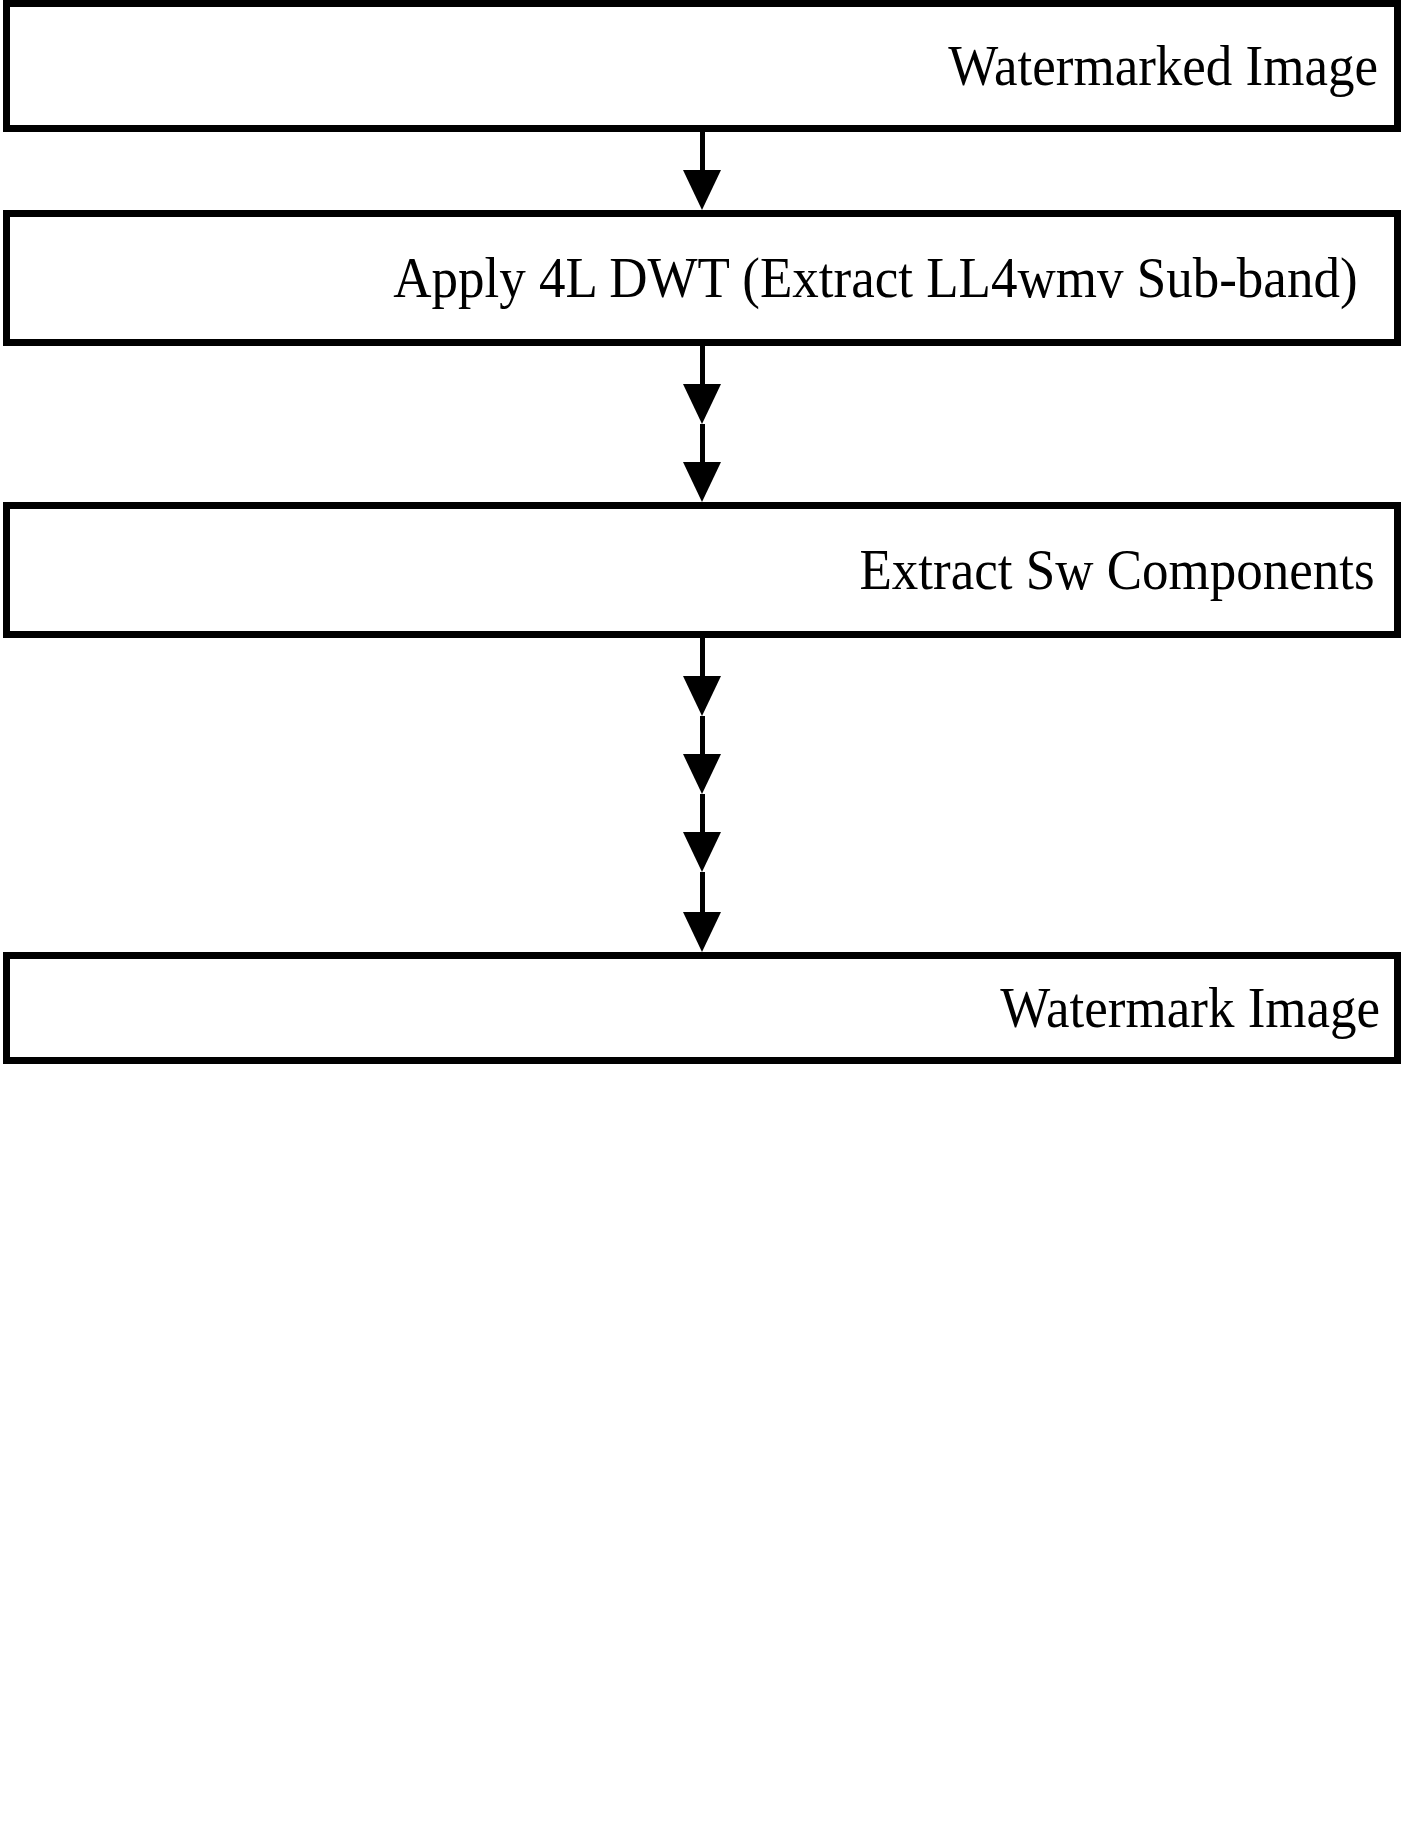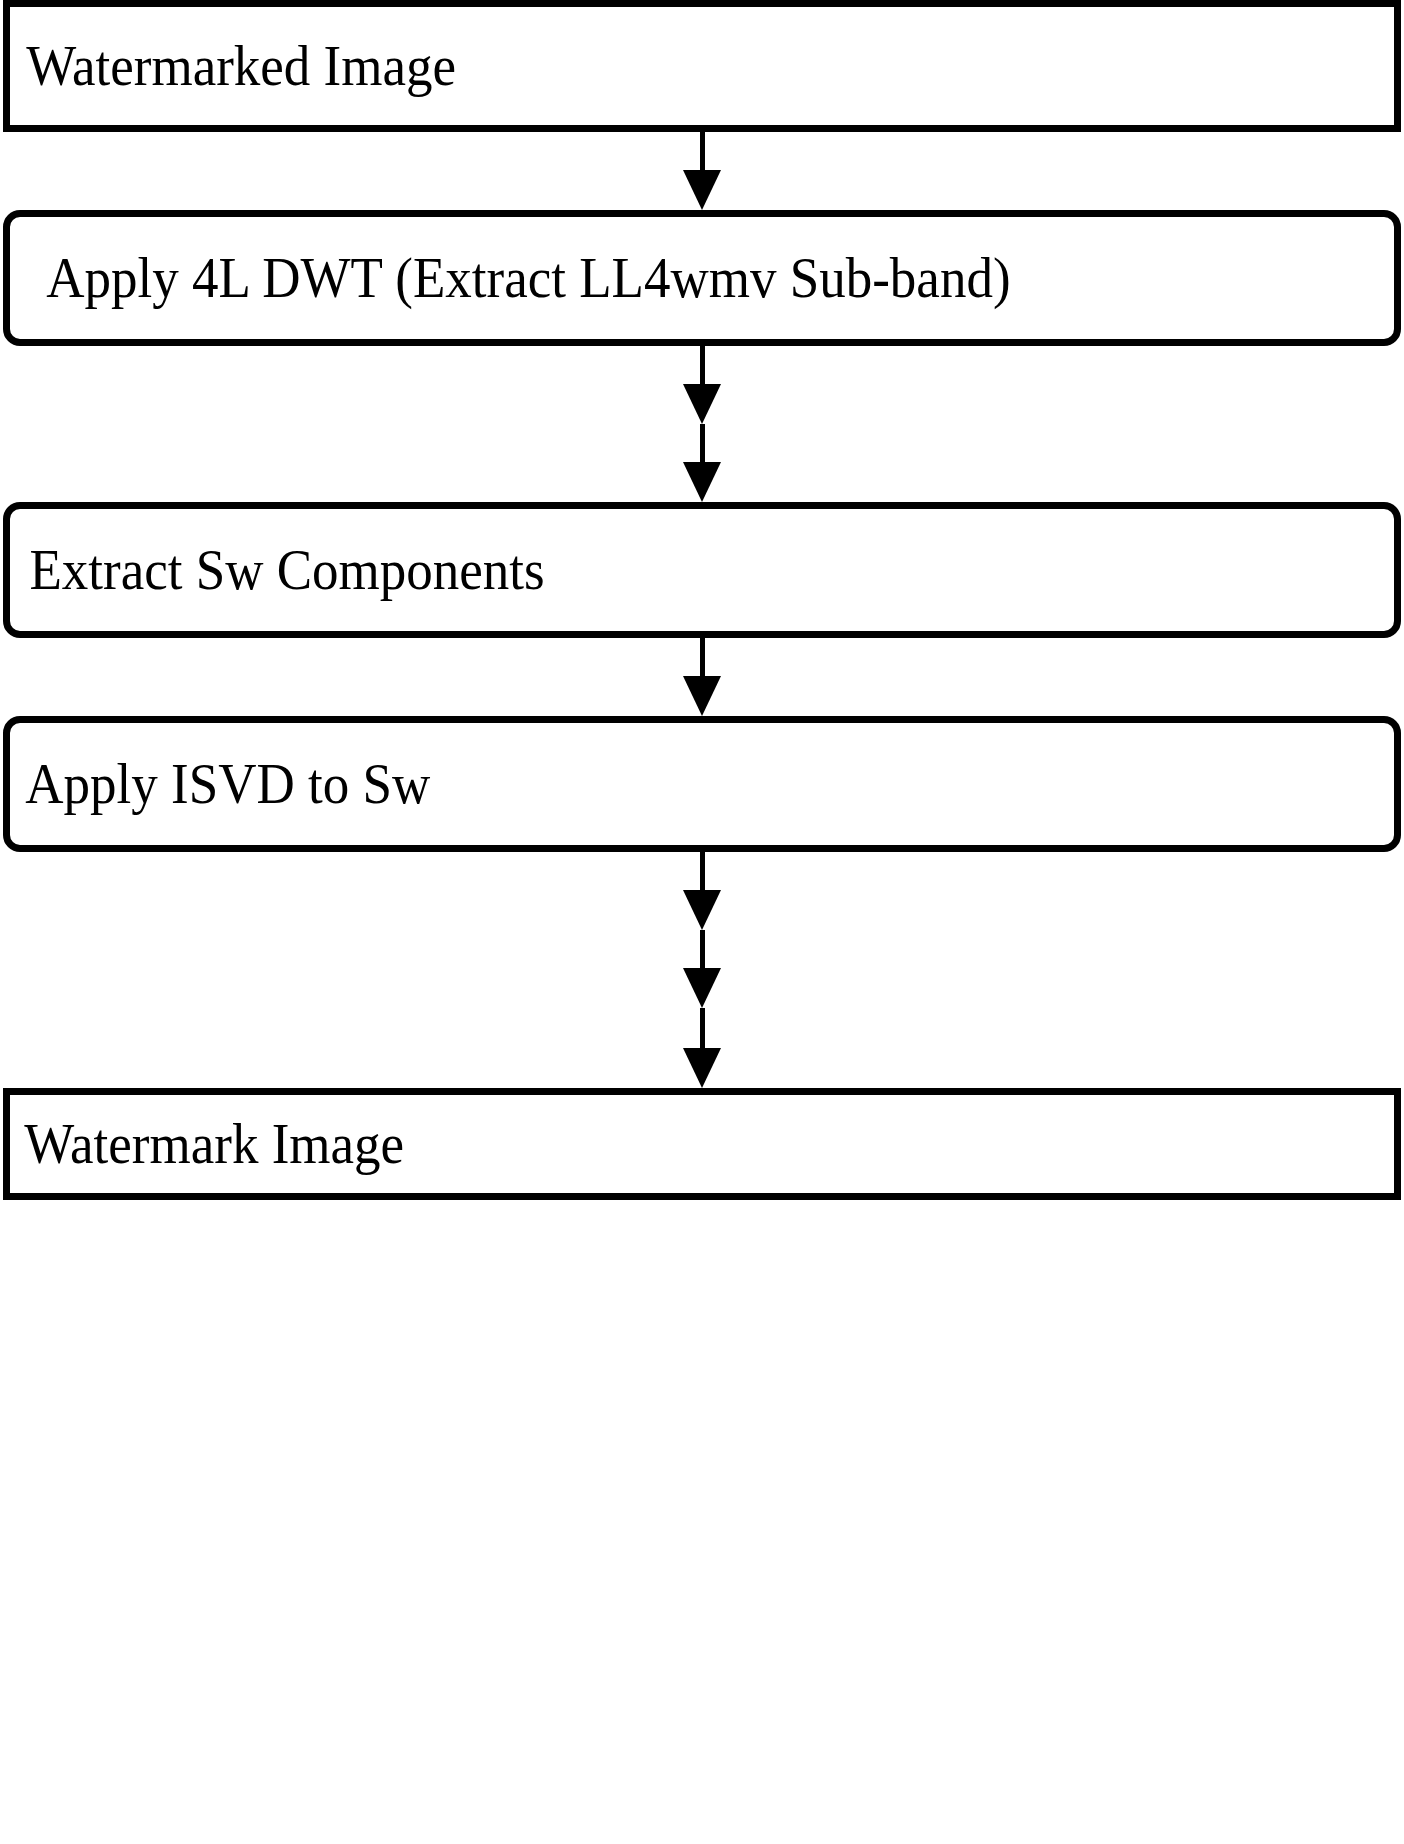--- a/index.html
+++ b/index.html
@@ -23,21 +23,21 @@
 
   .flow-step {
     position: relative;
     box-sizing: border-box;
     width: 1398px;
     margin: 0 auto;
     border: 7px solid #000000;
     background: #ffffff;
     display: flex;
     align-items: center;
-    justify-content: flex-start;
+    justify-content: flex-end;
     text-align: center;
   }
 
   .step-label {
     font-family: "Liberation Serif", "DejaVu Serif", serif;
     font-size: 57px;
     line-height: 1.05;
     color: #000000;
     letter-spacing: 0px;
     transform: scaleX(0.93);
@@ -64,21 +64,21 @@
     width: 0;
     height: 0;
     border-left: 19px solid transparent;
     border-right: 19px solid transparent;
     border-top: 40px solid #000000;
     flex: 0 0 auto;
   }
 
   
   .h-tall   { height: 132px; }
-  .h-std    { height: 136px; border-radius: 17px; }
+  .h-std    { height: 136px; }
   .h-last   { height: 112px; }
 
   .gap-std  { height: 78px; }
   .gap-std .connector-stem { height: 38px; }
 
   .gap-wide { height: 80px; }
   .gap-wide .connector-stem { height: 40px; }
 </style>
 </head>
 <body>
@@ -111,23 +111,20 @@
 
   <div class="flow-step h-std">
     <span class="step-label">Extract Sw Components</span>
   </div>
 
   <div class="connector gap-std">
     <div class="connector-stem"></div>
     <div class="connector-head"></div>
   </div>
 
-  <div class="flow-step h-std">
-    <span class="step-label">Apply ISVD to Sw</span>
-  </div>
 
   <div class="connector gap-std">
     <div class="connector-stem"></div>
     <div class="connector-head"></div>
   </div>
 
 
   <div class="connector gap-std">
     <div class="connector-stem"></div>
     <div class="connector-head"></div>

